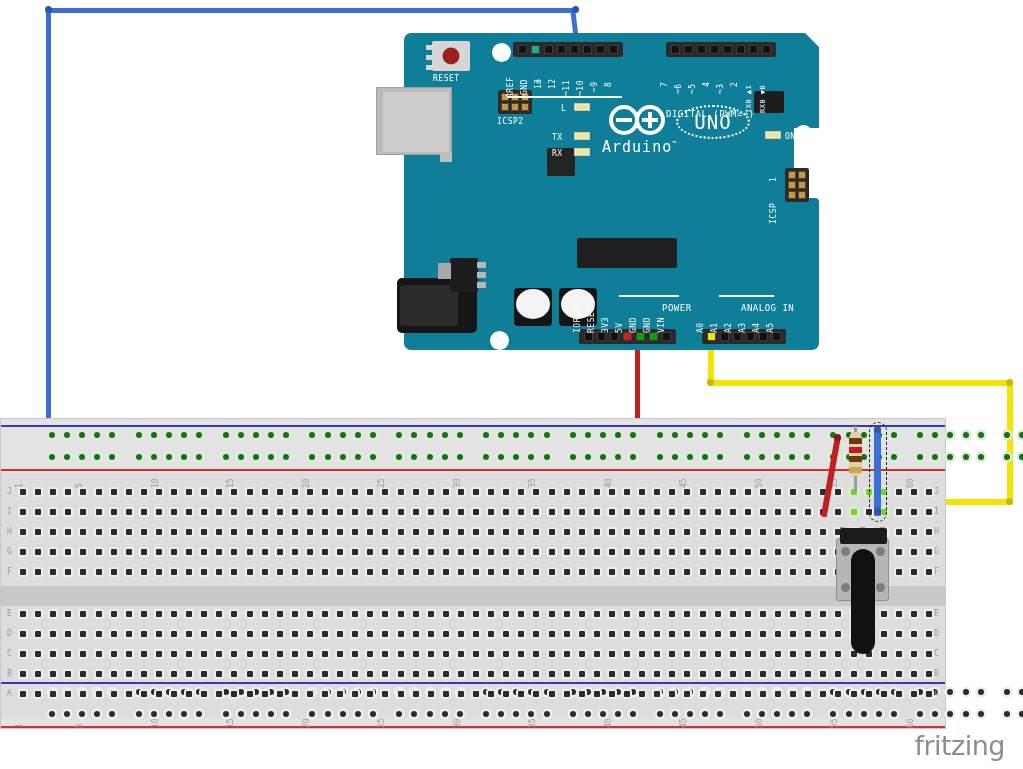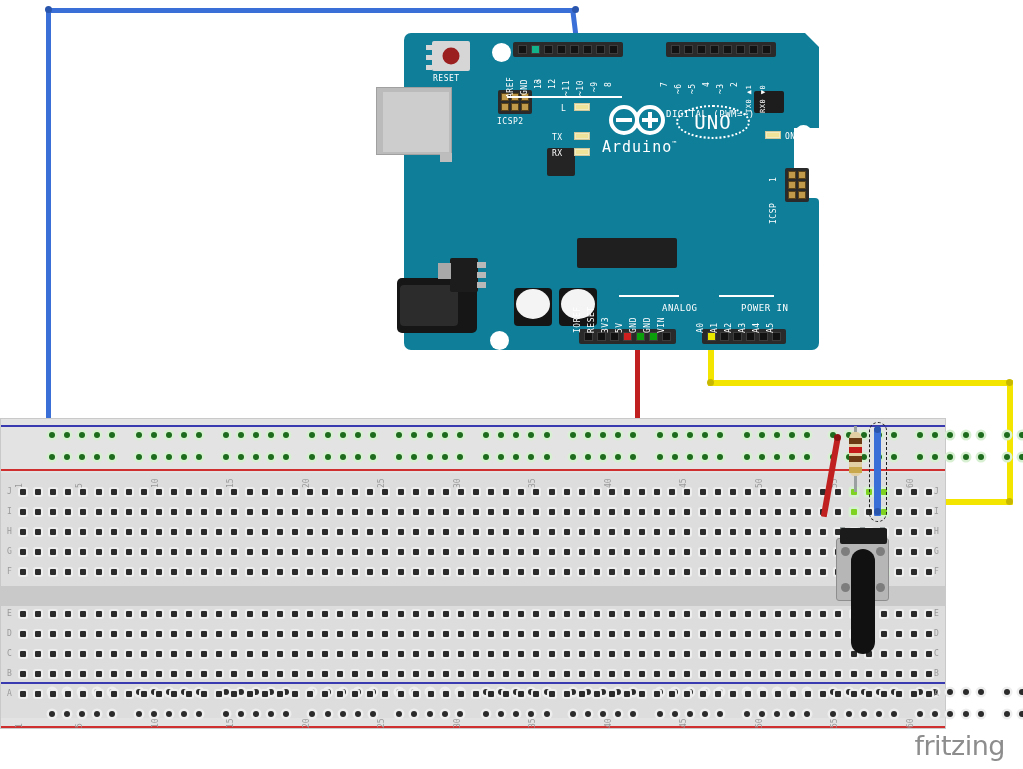--- a/index.html
+++ b/index.html
@@ -544,37 +544,37 @@
       <div class="hole conn-green"></div>
       <div class="hole"></div>
     </div>
     <div class="pcb-label vert-label" style="left:178px; top:291px;">IOREF</div>
     <div class="pcb-label vert-label" style="left:192px; top:291px;">RESET</div>
     <div class="pcb-label vert-label" style="left:206px; top:291px;">3V3</div>
     <div class="pcb-label vert-label" style="left:220px; top:291px;">5V</div>
     <div class="pcb-label vert-label" style="left:234px; top:291px;">GND</div>
     <div class="pcb-label vert-label" style="left:248px; top:291px;">GND</div>
     <div class="pcb-label vert-label" style="left:262px; top:291px;">VIN</div>
-    <div class="pcb-label" style="left:258px; top:270px; font-size:9px;">ANALOG</div>
+    <div class="pcb-label" style="left:258px; top:270px; font-size:9px;">POWER</div>
 
     <div class="header-blk" style="left:298px; top:296px;">
       <div class="hole conn-yellow"></div>
       <div class="hole"></div>
       <div class="hole"></div>
       <div class="hole"></div>
       <div class="hole"></div>
       <div class="hole"></div>
     </div>
     <div class="pcb-label vert-label" style="left:301px; top:291px;">A0</div>
     <div class="pcb-label vert-label" style="left:315px; top:291px;">A1</div>
     <div class="pcb-label vert-label" style="left:329px; top:291px;">A2</div>
     <div class="pcb-label vert-label" style="left:343px; top:291px;">A3</div>
     <div class="pcb-label vert-label" style="left:357px; top:291px;">A4</div>
     <div class="pcb-label vert-label" style="left:371px; top:291px;">A5</div>
-    <div class="pcb-label" style="left:337px; top:270px; font-size:9px;">POWER IN</div>
+    <div class="pcb-label" style="left:337px; top:270px; font-size:9px;">ANALOG IN</div>
   </div>
 
   <div id="breadboard">
     <div class="bb-body"></div>
 
     <div class="rail-line rail-blue" style="left:0; top:6px; width:100%;"></div>
     <div class="rail-line rail-red" style="left:0; top:50px; width:100%;"></div>
 
     <div class="bb-strip-bg" style="top:54px; height:113px;"></div>
     <div class="bb-channel" style="top:167px; height:20px;"></div>

